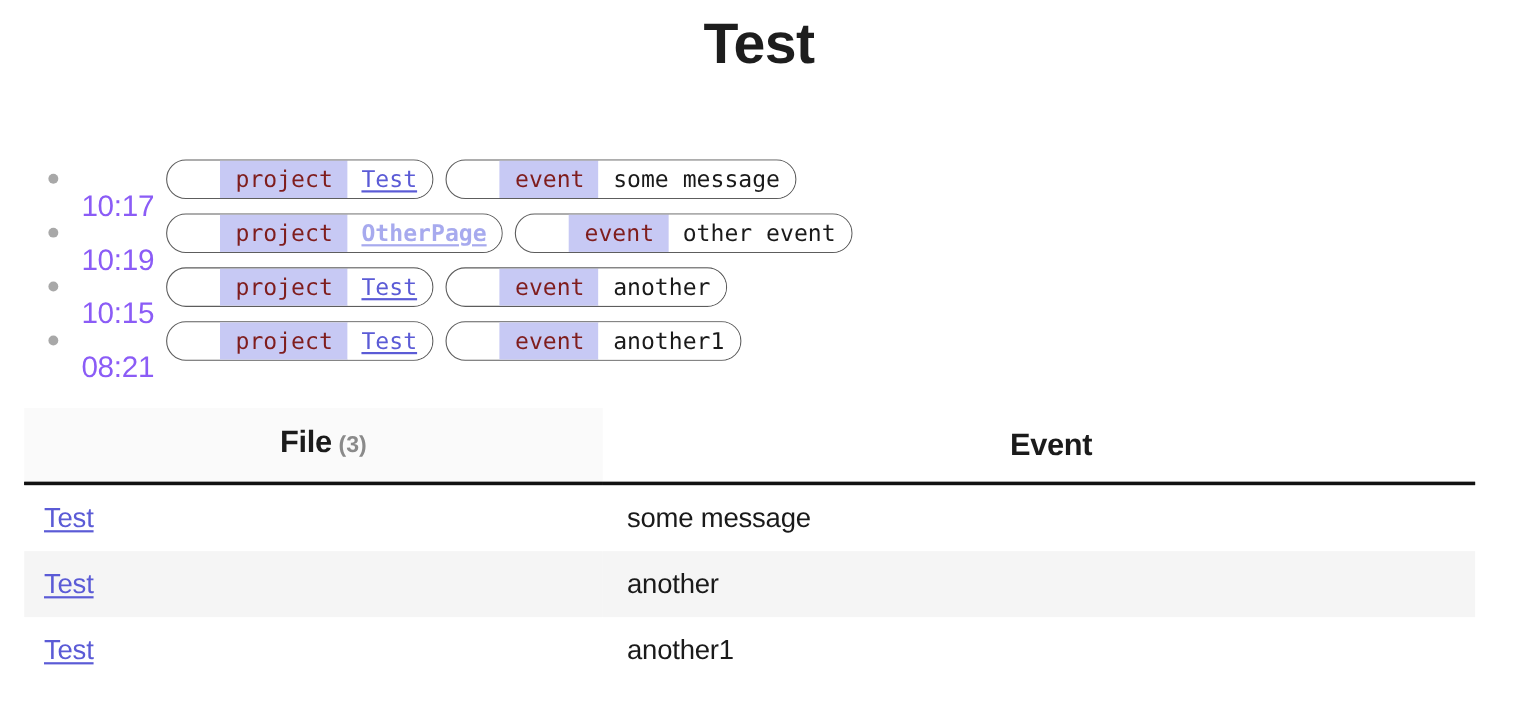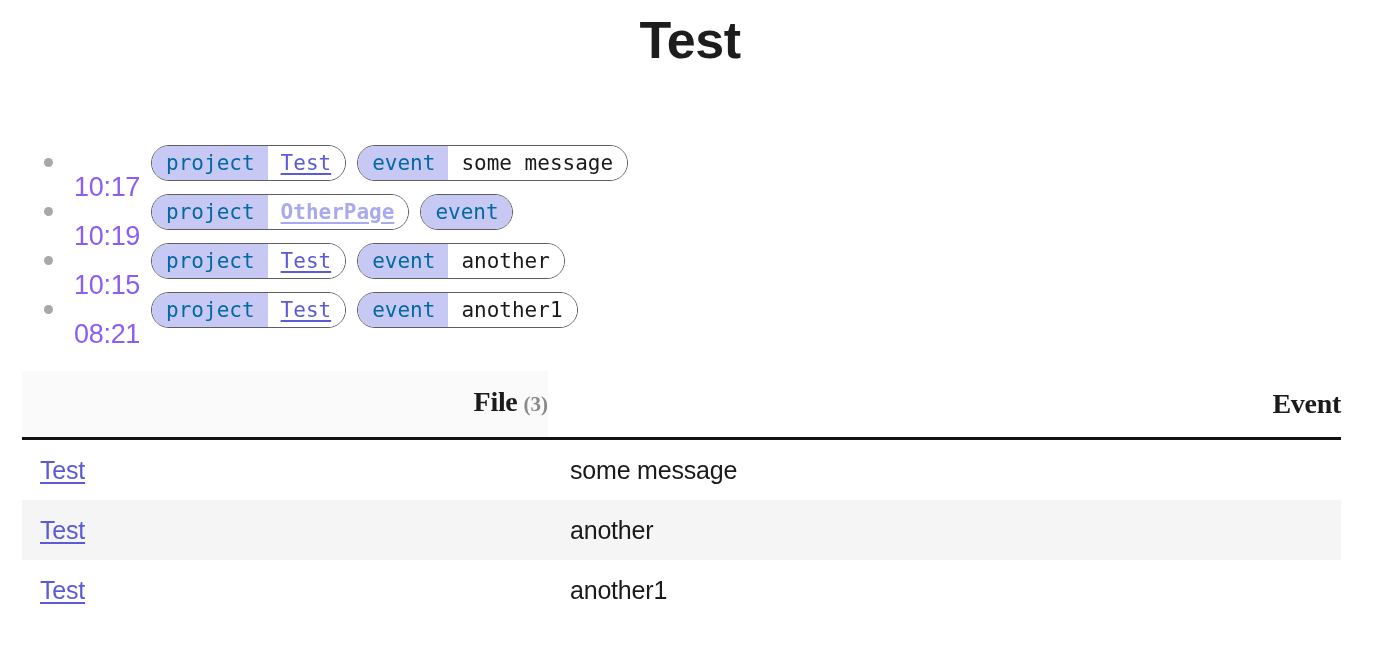--- a/index.html
+++ b/index.html
@@ -78,24 +78,25 @@
     height: 34px;
     margin-right: 11px;
     font-family: "DejaVu Sans Mono", "Liberation Mono", monospace;
     font-size: 21px;
     line-height: 34px;
     white-space: nowrap;
   }
   .pill:last-child { margin-right: 0; }
   .pill-key {
     background: #c7c9f4;
-    color: #0369a1;
+    color: #7f1d1d;
     padding: 0 13px 0 14px;
     display: flex;
     align-items: center;
+    margin-left: 48px;
   }
   .pill-val {
     background: #ffffff;
     color: #1a1a1a;
     padding: 0 14px 0 13px;
     display: flex;
     align-items: center;
   }
   .pill-val a {
     color: #5b5bd6;
@@ -112,30 +113,29 @@
   
   .files-table {
     position: absolute;
     top: 371px;
     left: 22px;
     width: 1319px;
     border-collapse: collapse;
     table-layout: fixed;
   }
   .files-table th {
-    text-align: right;
+    text-align: center;
     font-size: 28px;
     line-height: 34px;
     font-weight: 700;
     color: #1b1b1b;
     padding: 14px 0 16px 18px;
     border-bottom: 3px solid #121212;
     vertical-align: bottom;
     letter-spacing: -0.3px;
-    font-family: Liberation Serif, serif;
   }
   .files-table th.col-file {
     width: 508px;
     background: #fafafa;
   }
   .files-table th.col-event {
     padding-left: 22px;
     background: #ffffff;
   }
   .th-count {
@@ -187,20 +187,21 @@
         <span class="feed-bullet"></span>
         <span class="feed-time">10:19</span>
         <span class="pill">
           <span class="pill-key">project</span>
           <span class="pill-val">
             <a href="#" class="muted">OtherPage</a>
           </span>
         </span>
         <span class="pill">
           <span class="pill-key">event</span>
+          <span class="pill-val">other event</span>
         </span>
       </li>
       <li class="feed-item">
         <span class="feed-bullet"></span>
         <span class="feed-time">10:15</span>
         <span class="pill">
           <span class="pill-key">project</span>
           <span class="pill-val">
             <a href="#">Test</a>
           </span>

